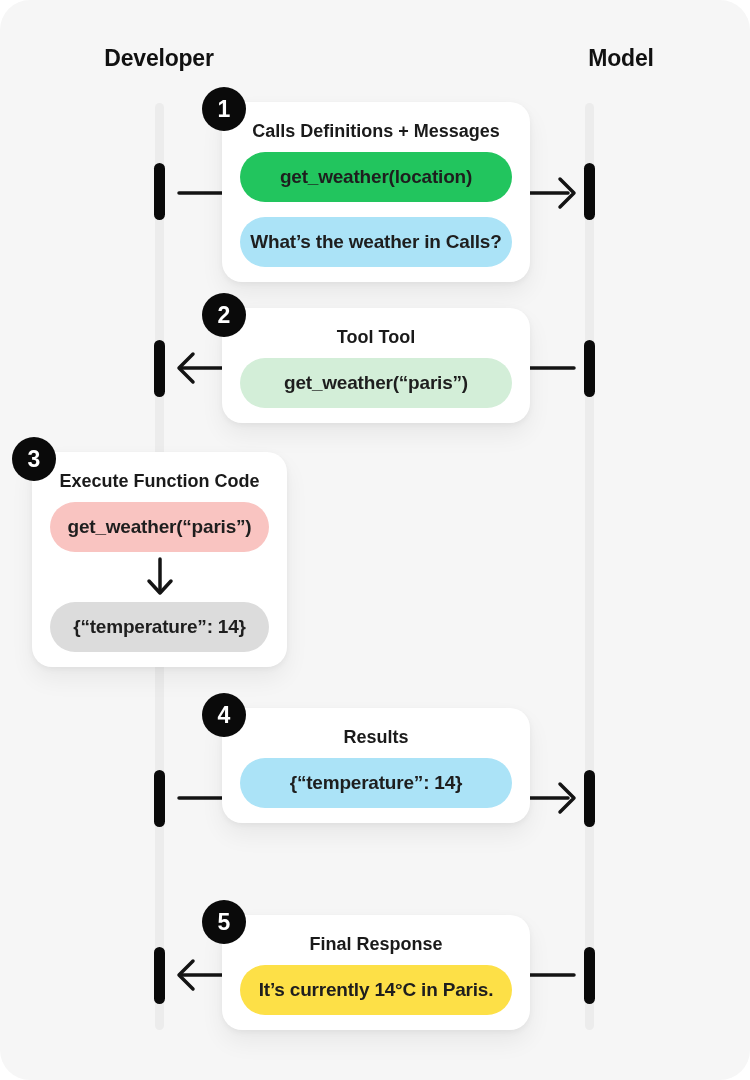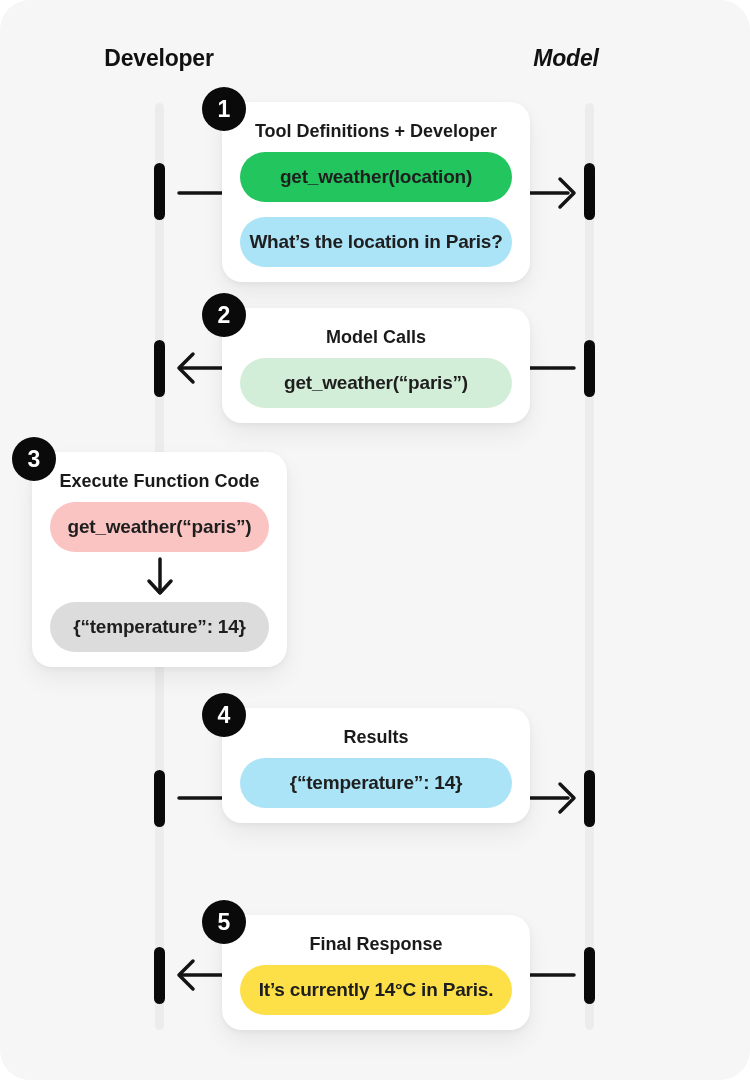--- a/index.html
+++ b/index.html
@@ -15,21 +15,21 @@
     position:absolute;
     top:45px;
     transform:translateX(-50%);
     font-size:23px;
     font-weight:bold;
     letter-spacing:-0.2px;
     color:#111;
     white-space:nowrap;
   }
   .lane-header.dev{left:159px;}
-  .lane-header.model{left:566px;font-style:italic;}
+  .lane-header.model{left:621px;}
   .lifeline{
     position:absolute;
     top:103px;
     width:9px;height:927px;
     border-radius:5px;
   }
   .lifeline.left{left:155px;}
   .lifeline.right{left:585px;}
   .bar{
     position:absolute;
@@ -139,28 +139,28 @@
   <div class="bar" style="left: 584px; top: 163px; background: rgb(10, 10, 10);"></div>
   <div class="bar" style="left: 154px; top: 340px; background: rgb(10, 10, 10);"></div>
   <div class="bar" style="left: 584px; top: 340px; background: rgb(10, 10, 10);"></div>
   <div class="bar" style="left: 154px; top: 770px; background: rgb(10, 10, 10);"></div>
   <div class="bar" style="left: 584px; top: 770px; background: rgb(10, 10, 10);"></div>
   <div class="bar" style="left: 154px; top: 947px; background: rgb(10, 10, 10);"></div>
   <div class="bar" style="left: 584px; top: 947px; background: rgb(10, 10, 10);"></div>
 
   <div class="card" id="card1">
     <div class="badge" style="background: rgb(10, 10, 10);">1</div>
-    <div class="card-title">Tool Definitions + Developer</div>
+    <div class="card-title">Calls Definitions + Messages</div>
     <div class="pill" style="background: #22c55e;">get_weather(location)</div>
-    <div class="pill" style="background: rgb(171, 227, 247);">What’s the location in Paris?</div>
+    <div class="pill" style="background: rgb(171, 227, 247);">What’s the weather in Calls?</div>
   </div>
 
   <div class="card" id="card2">
     <div class="badge" style="background: rgb(10, 10, 10);">2</div>
-    <div class="card-title">Model Calls</div>
+    <div class="card-title">Tool Tool</div>
     <div class="pill" style="background: rgb(211, 238, 216);">get_weather(“paris”)</div>
   </div>
 
   <div class="card" id="card3">
     <div class="badge" style="background: rgb(10, 10, 10);">3</div>
     <div class="card-title">Execute Function Code</div>
     <div class="pill" style="background: rgb(249, 196, 193);">get_weather(“paris”)</div>
     <svg class="down-arrow" width="36" height="42" viewBox="0 0 36 42">
       <path d="M18 3 V34"></path>
       <path d="M7 25 L18 37 L29 25"></path>

